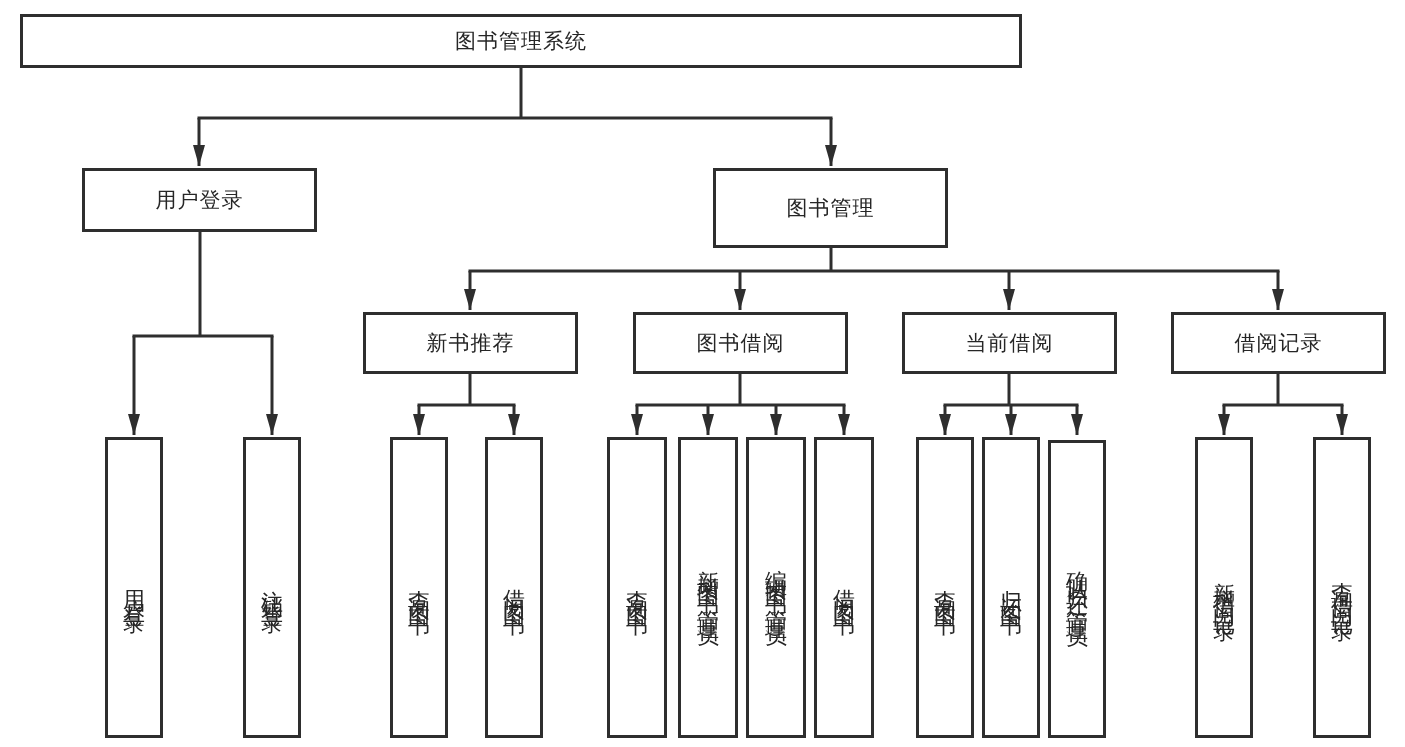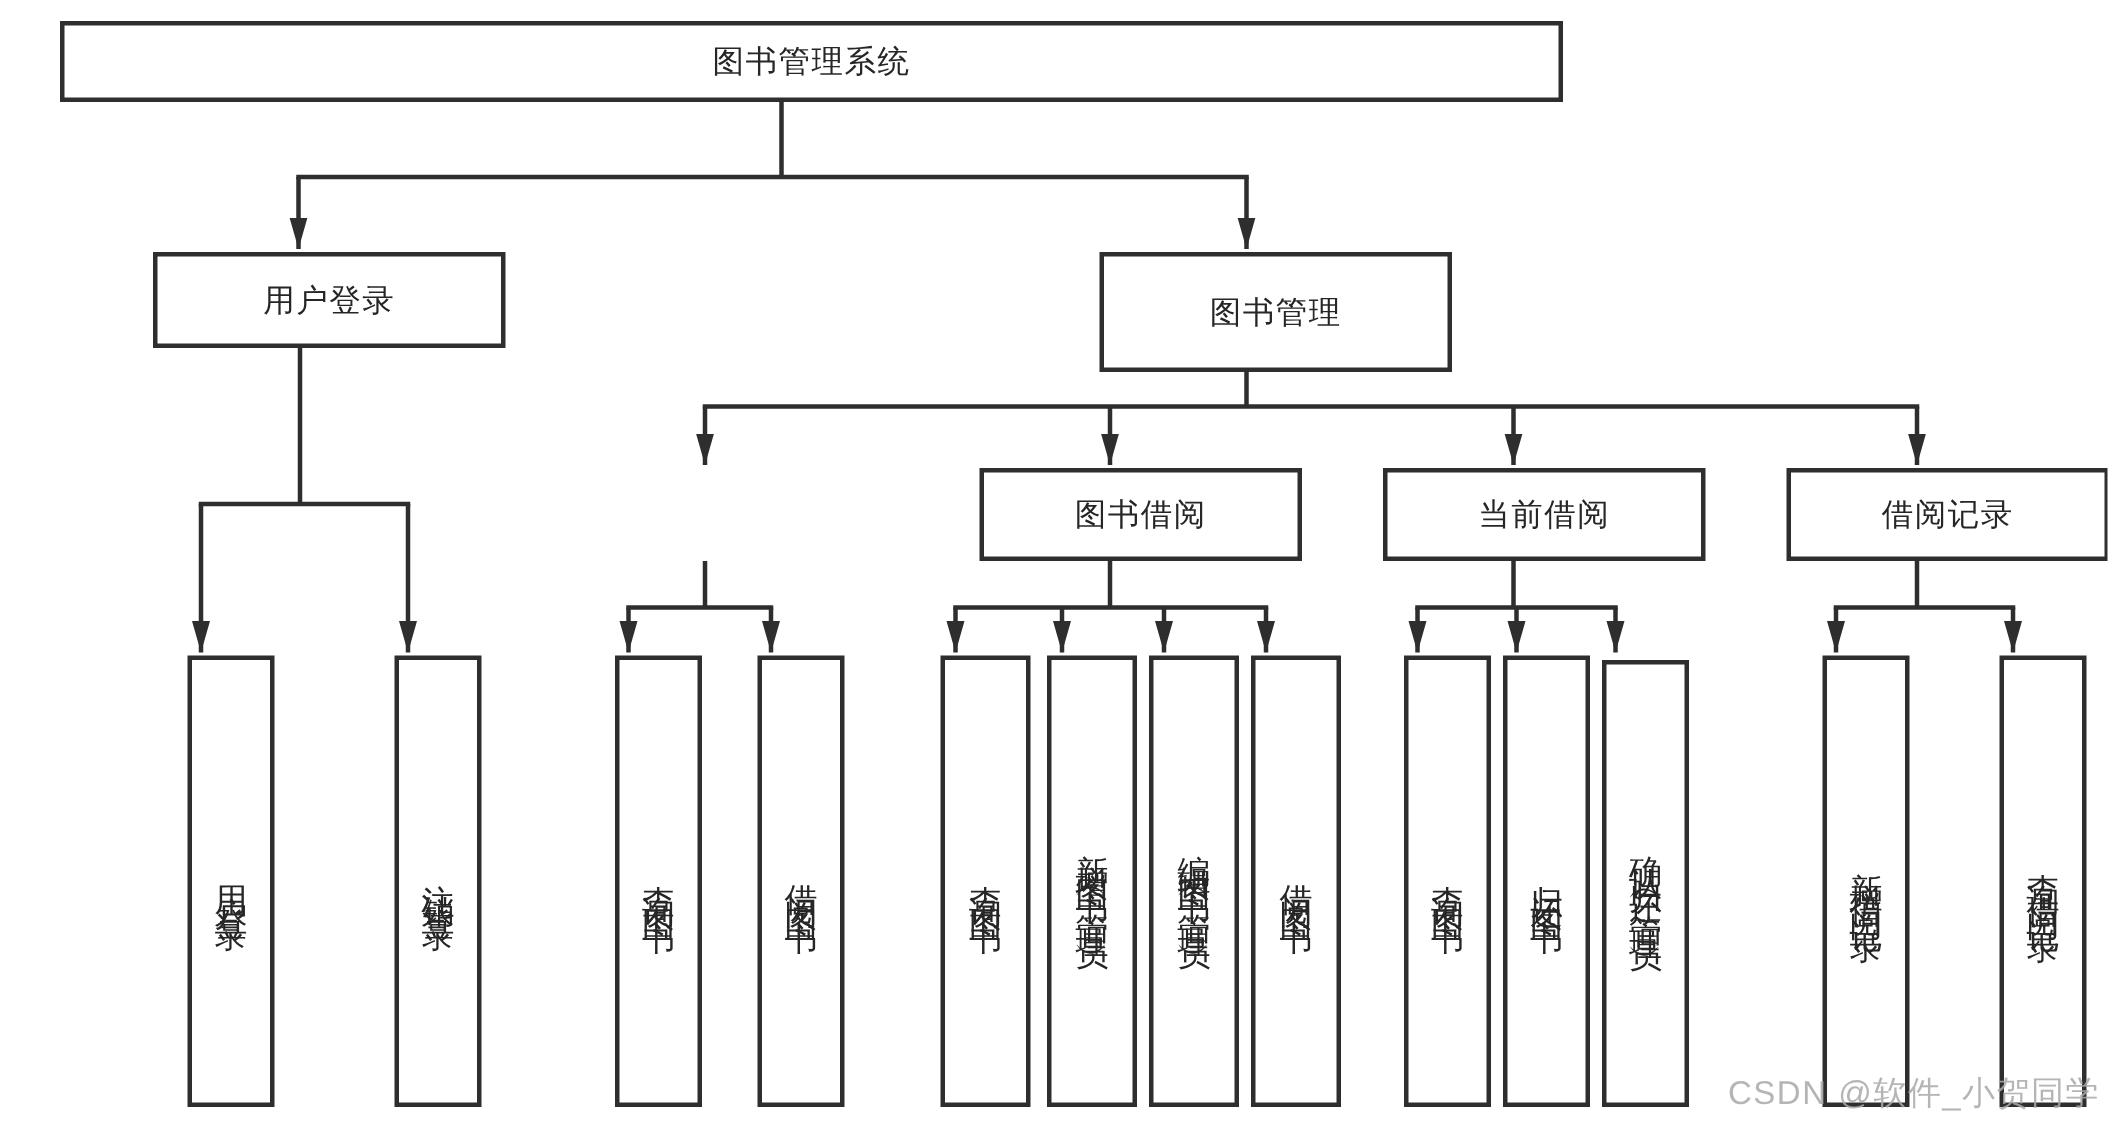--- a/index.html
+++ b/index.html
@@ -25,21 +25,20 @@
     box-sizing: border-box;
     background: #ffffff;
     border: 3px solid #2e2e2e;
     display: flex;
     align-items: center;
     justify-content: center;
     color: #262626;
     font-size: 21px;
     letter-spacing: 1px;
     white-space: nowrap;
-    margin-left: 20px;
   }
   .vnode {
     writing-mode: vertical-rl;
     font-size: 22px;
     letter-spacing: 8px;
     line-height: 1;
   }
   .watermark {
     position: absolute;
     left: 1152px;
@@ -104,20 +103,21 @@
       <line x1="1224" y1="405" x2="1224" y2="435" marker-end="url(#arrow)"></line>
       <line x1="1342" y1="405" x2="1342" y2="435" marker-end="url(#arrow)"></line>
     </g>
   </svg>
 
   <div class="node" style="left:20px; top:14px; width:1002px; height:54px;">图书管理系统</div>
 
   <div class="node" style="left:82px; top:168px; width:235px; height:64px;">用户登录</div>
   <div class="node" style="left:713px; top:168px; width:235px; height:80px;">图书管理</div>
 
+  <div class="node" style="left:363px; top:312px; width:215px; height:62px;">新书推荐</div>
   <div class="node" style="left:902px; top:312px; width:215px; height:62px;">当前借阅</div>
   <div class="node" style="left:633px; top:312px; width:215px; height:62px;">图书借阅</div>
   <div class="node" style="left:1171px; top:312px; width:215px; height:62px;">借阅记录</div>
 
   <div class="node vnode" style="left:105px; top:437px; width:58px; height:301px;">用户登录</div>
   <div class="node vnode" style="left:243px; top:437px; width:58px; height:301px;">注销登录</div>
 
   <div class="node vnode" style="left:390px; top:437px; width:58px; height:301px;">查询图书</div>
   <div class="node vnode" style="left:485px; top:437px; width:58px; height:301px;">借阅图书</div>
 
@@ -126,15 +126,14 @@
   <div class="node vnode" style="left:746px; top:437px; width:60px; height:301px;">编辑图书（管理员）</div>
   <div class="node vnode" style="left:814px; top:437px; width:60px; height:301px;">借阅图书</div>
 
   <div class="node vnode" style="left:916px; top:437px; width:58px; height:301px;">查询图书</div>
   <div class="node vnode" style="left:982px; top:437px; width:58px; height:301px;">归还图书</div>
   <div class="node vnode" style="left:1048px; top:440px; width:58px; height:298px;">确认归还（管理员）</div>
 
   <div class="node vnode" style="left:1195px; top:437px; width:58px; height:301px;">新增借阅记录</div>
   <div class="node vnode" style="left:1313px; top:437px; width:58px; height:301px;">查询借阅记录</div>
 
-  <div class="watermark">CSDN @软件_小贺同学</div>
 
 </div>
 
 </body></html>

